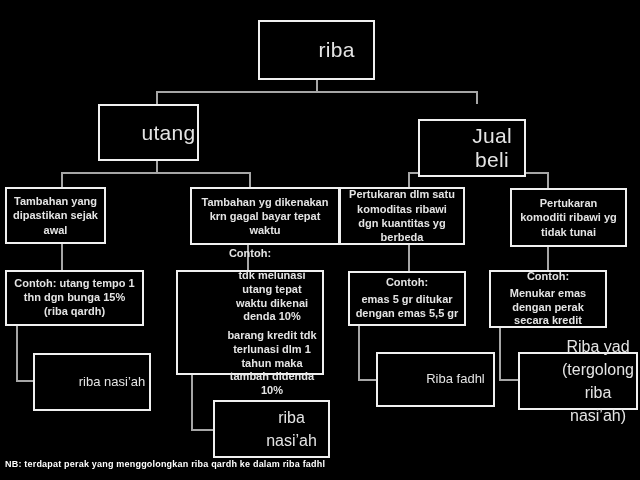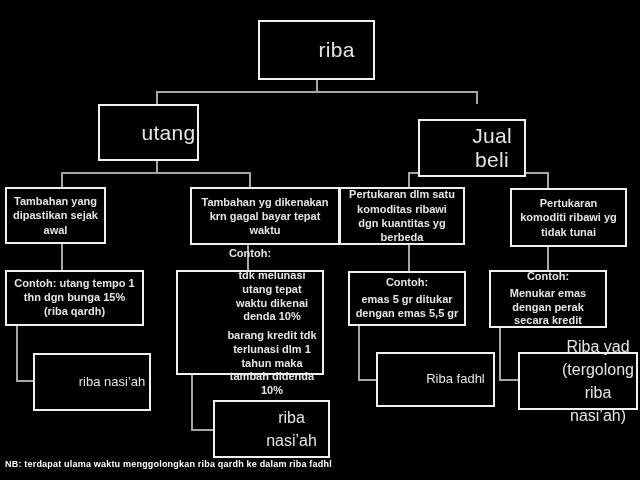--- a/index.html
+++ b/index.html
@@ -110,15 +110,15 @@
     <span>riba nasi’ah</span>
   </div>
   <div class="box result" style="left:376px;top:352px;width:119px;height:55px">
     <span>Riba fadhl</span>
   </div>
   <div class="box result sm" style="left:518px;top:352px;width:120px;height:58px">
     <span>Riba yad</span>
     <span>(tergolong riba nasi’ah)</span>
   </div>
 
-  <div class="note">NB: terdapat ulama waktu menggolongkan riba qardh ke dalam riba fadhl</div>
+  <div class="note">NB: terdapat perak yang menggolongkan riba qardh ke dalam riba fadhl</div>
 
 </div>
 
 </body></html>

